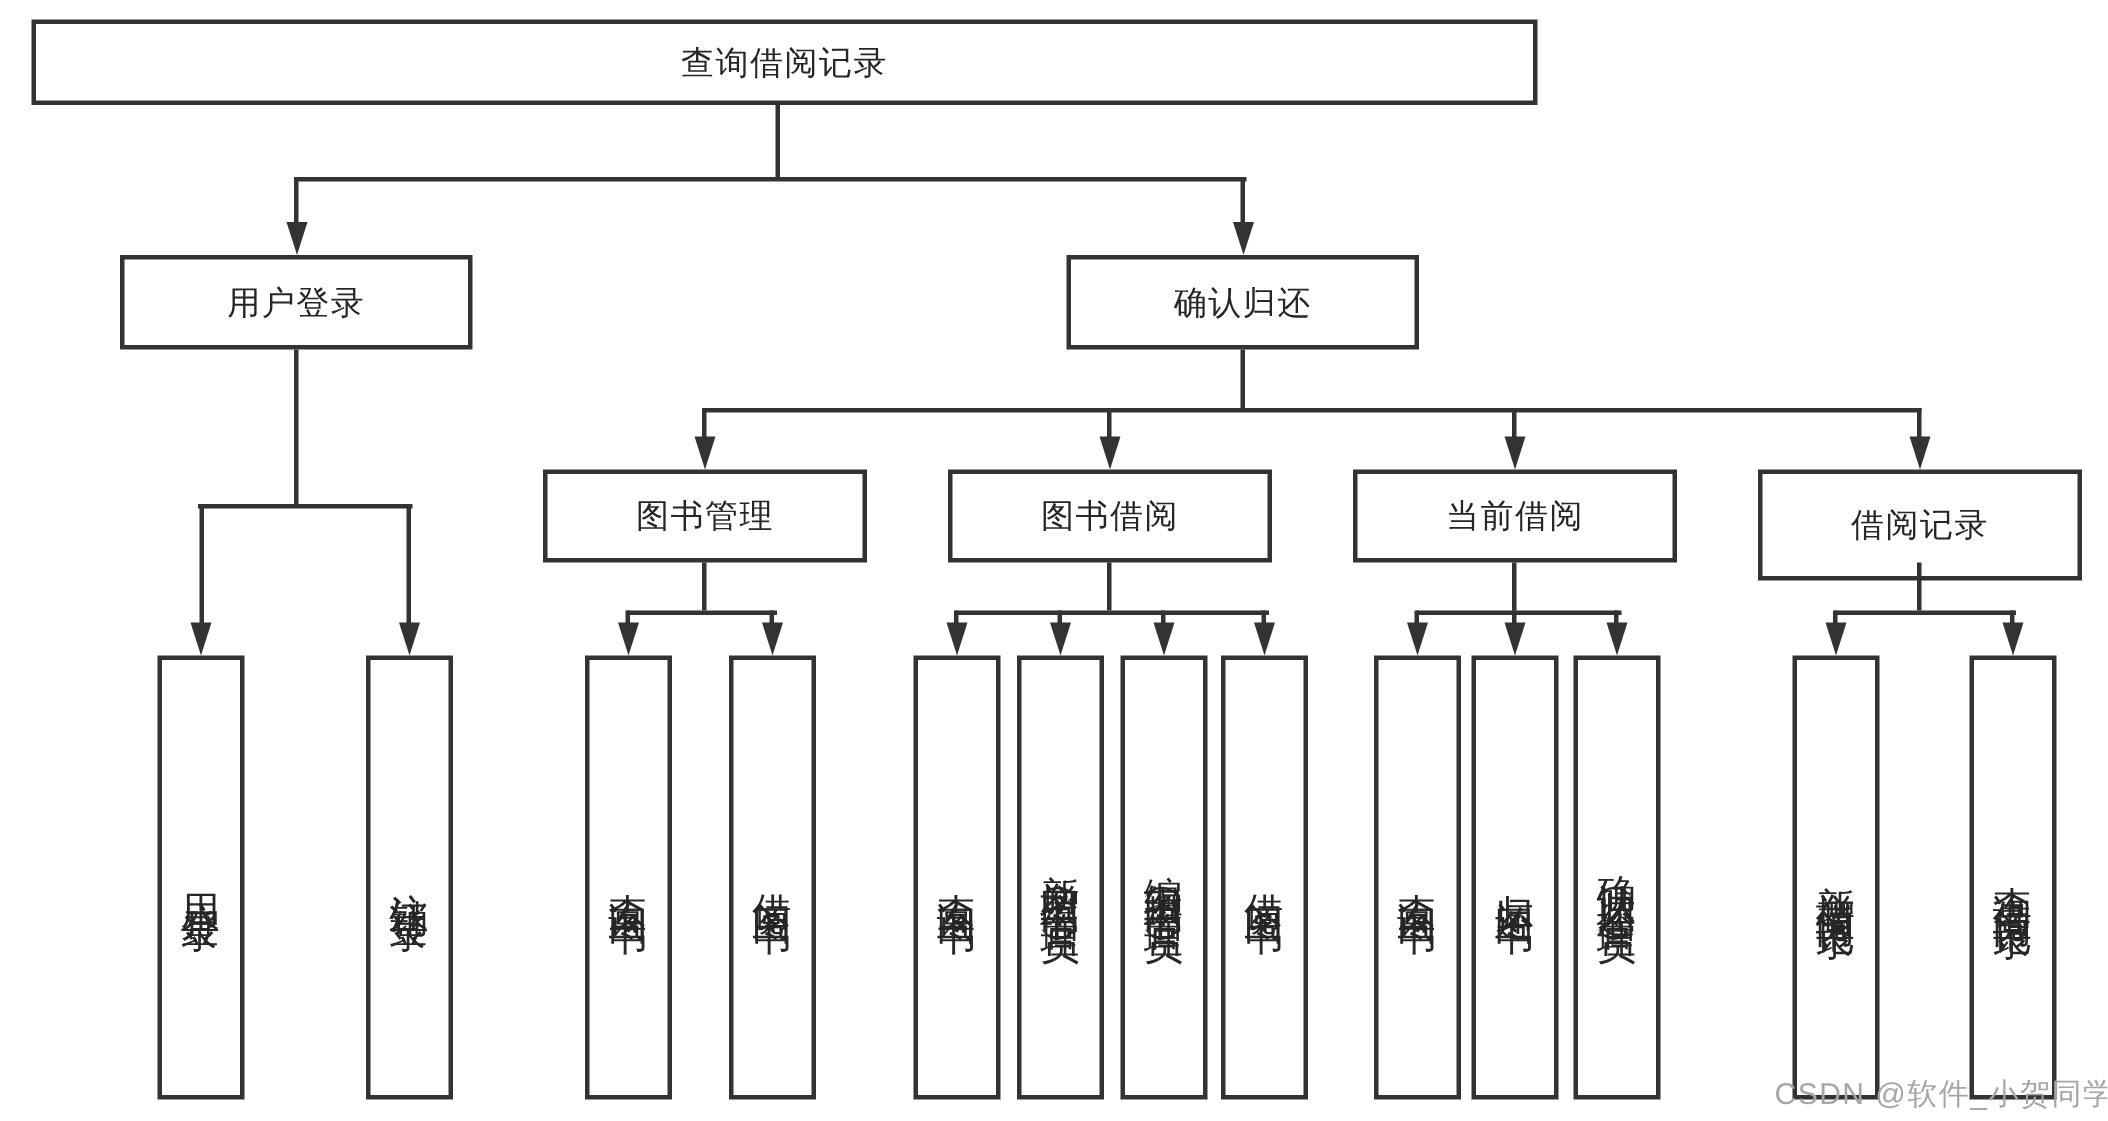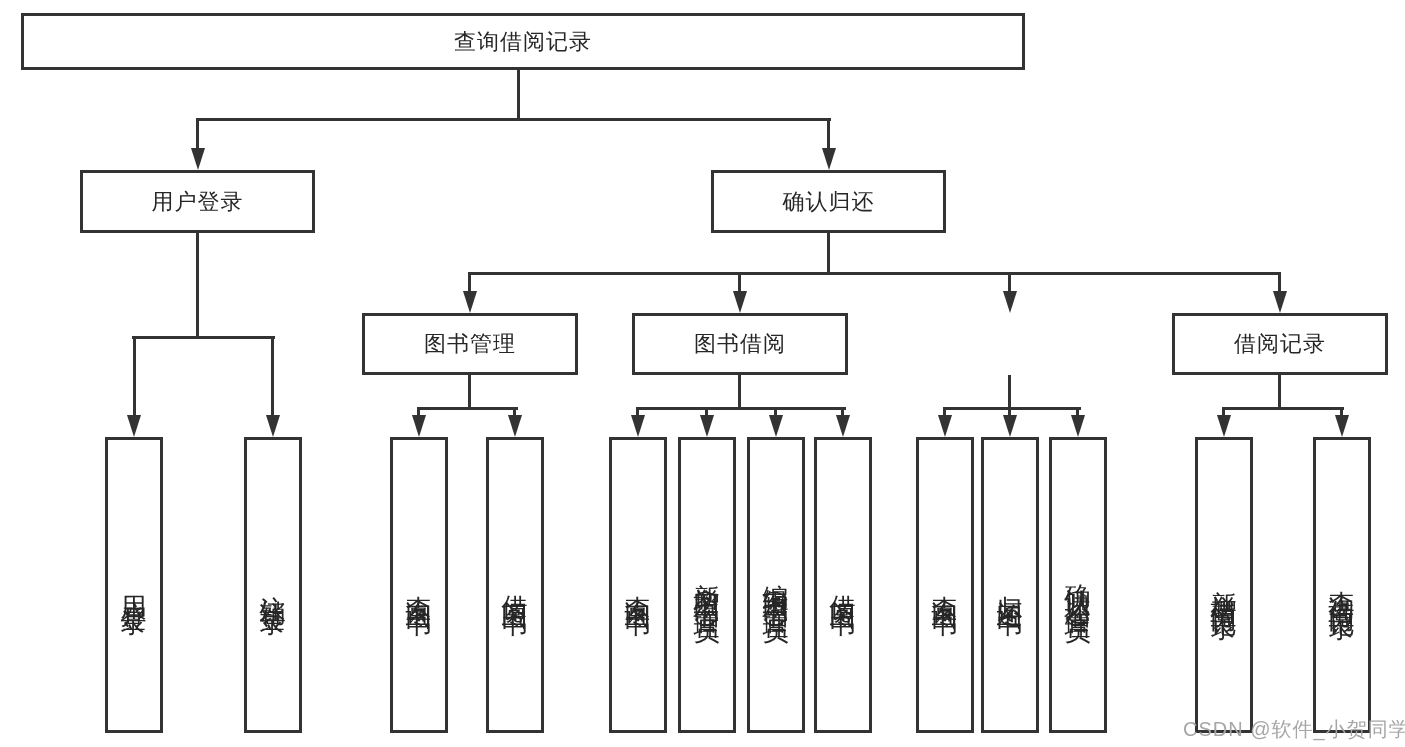--- a/index.html
+++ b/index.html
@@ -86,21 +86,24 @@
   <div class="arr" style="left:1003px;top:291px;"></div>
   <div class="vl" style="left:1278px;top:272px;width:3px;height:21px;"></div>
   <div class="arr" style="left:1273px;top:291px;"></div>
 
   <div class="bx" style="left:362px;top:313px;width:216px;height:62px;">
     <span>图书管理</span>
   </div>
   <div class="bx" style="left:632px;top:313px;width:216px;height:62px;">
     <span>图书借阅</span>
   </div>
-  <div class="bx" style="left:1172px;top:313px;width:216px;height:62px;">
+  <div class="bx" style="left:902px;top:313px;width:216px;height:62px;">
+    <span>当前借阅</span>
+  </div>
+  <div class="bx" style="left:1172px;top:313px;width:216px;height:74px;">
     <span>借阅记录</span>
   </div>
 
   <div class="vl" style="left:468px;top:375px;width:3px;height:32px;"></div>
   <div class="hl" style="left:418px;top:407px;width:100px;height:3px;"></div>
   <div class="vl" style="left:417px;top:407px;width:3px;height:10px;"></div>
   <div class="arr" style="left:412px;top:415px;"></div>
   <div class="vl" style="left:513px;top:407px;width:3px;height:10px;"></div>
   <div class="arr" style="left:508px;top:415px;"></div>
 

